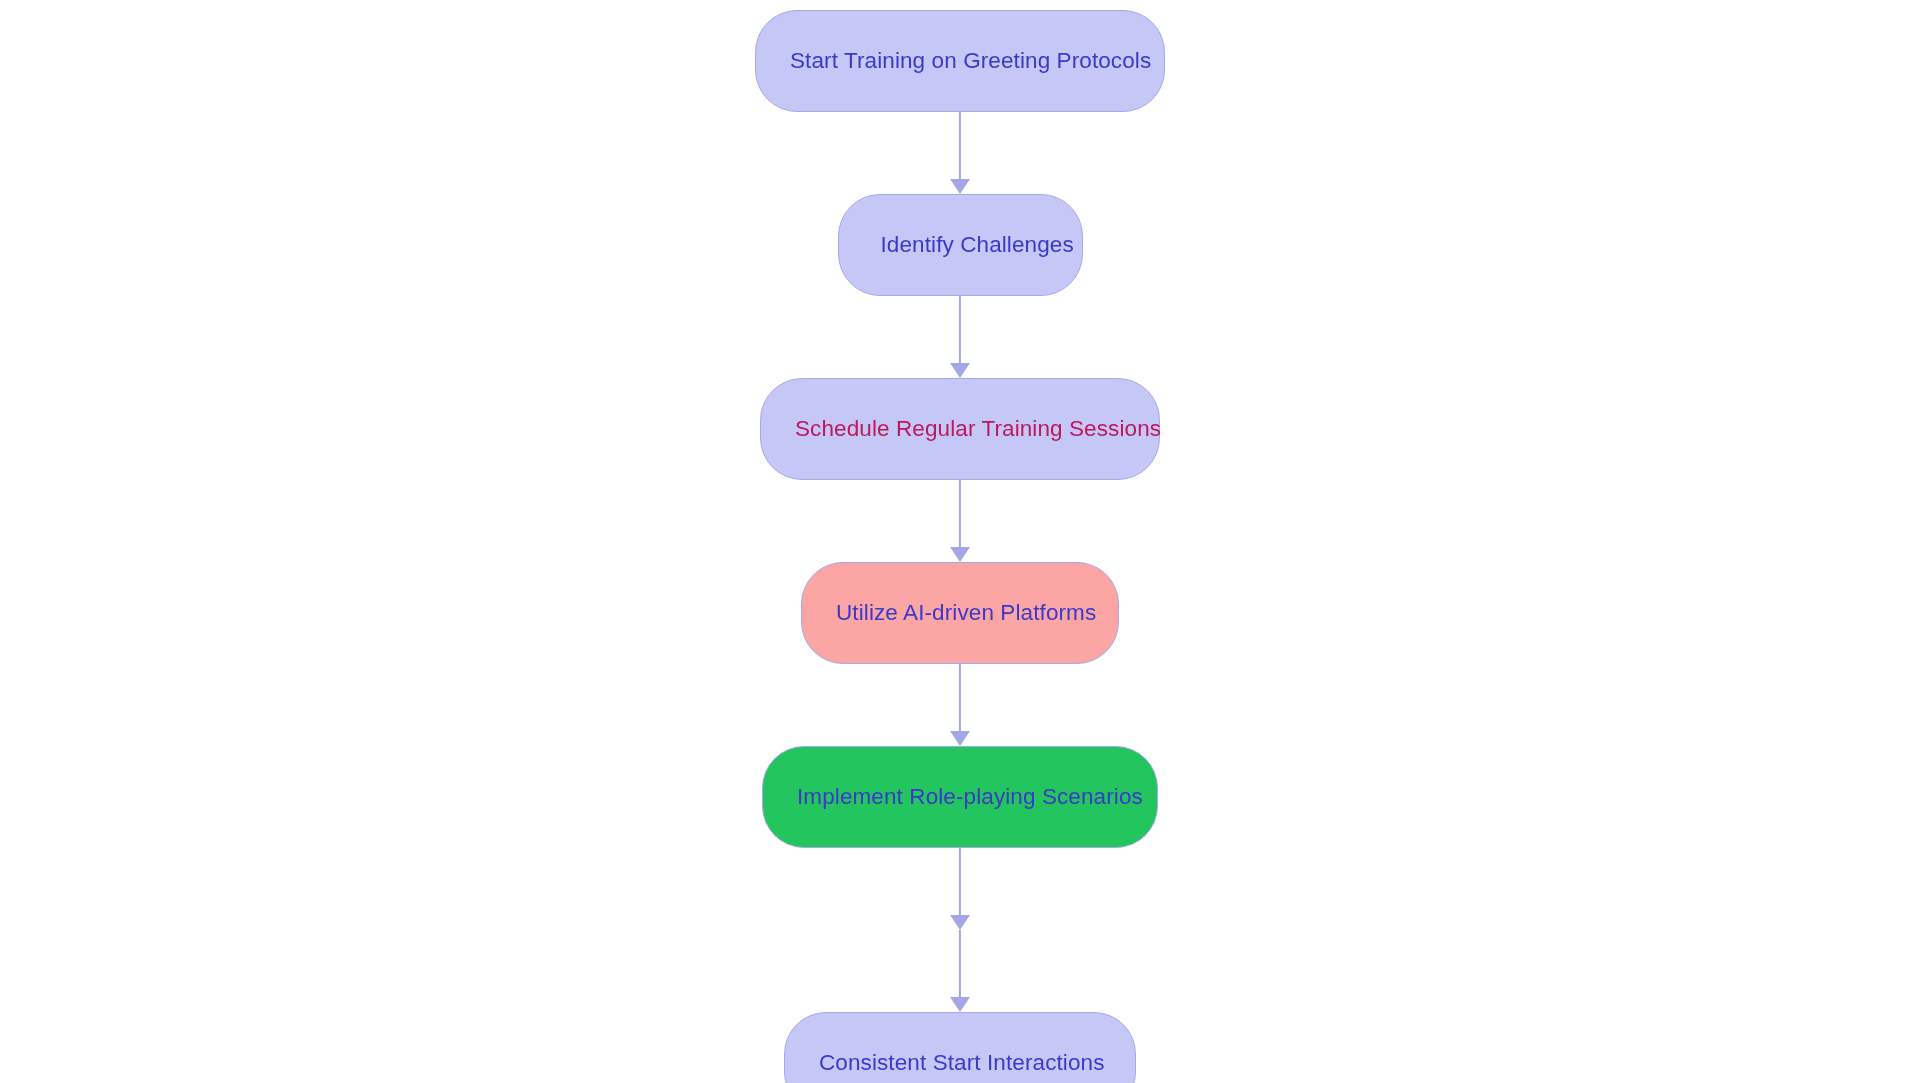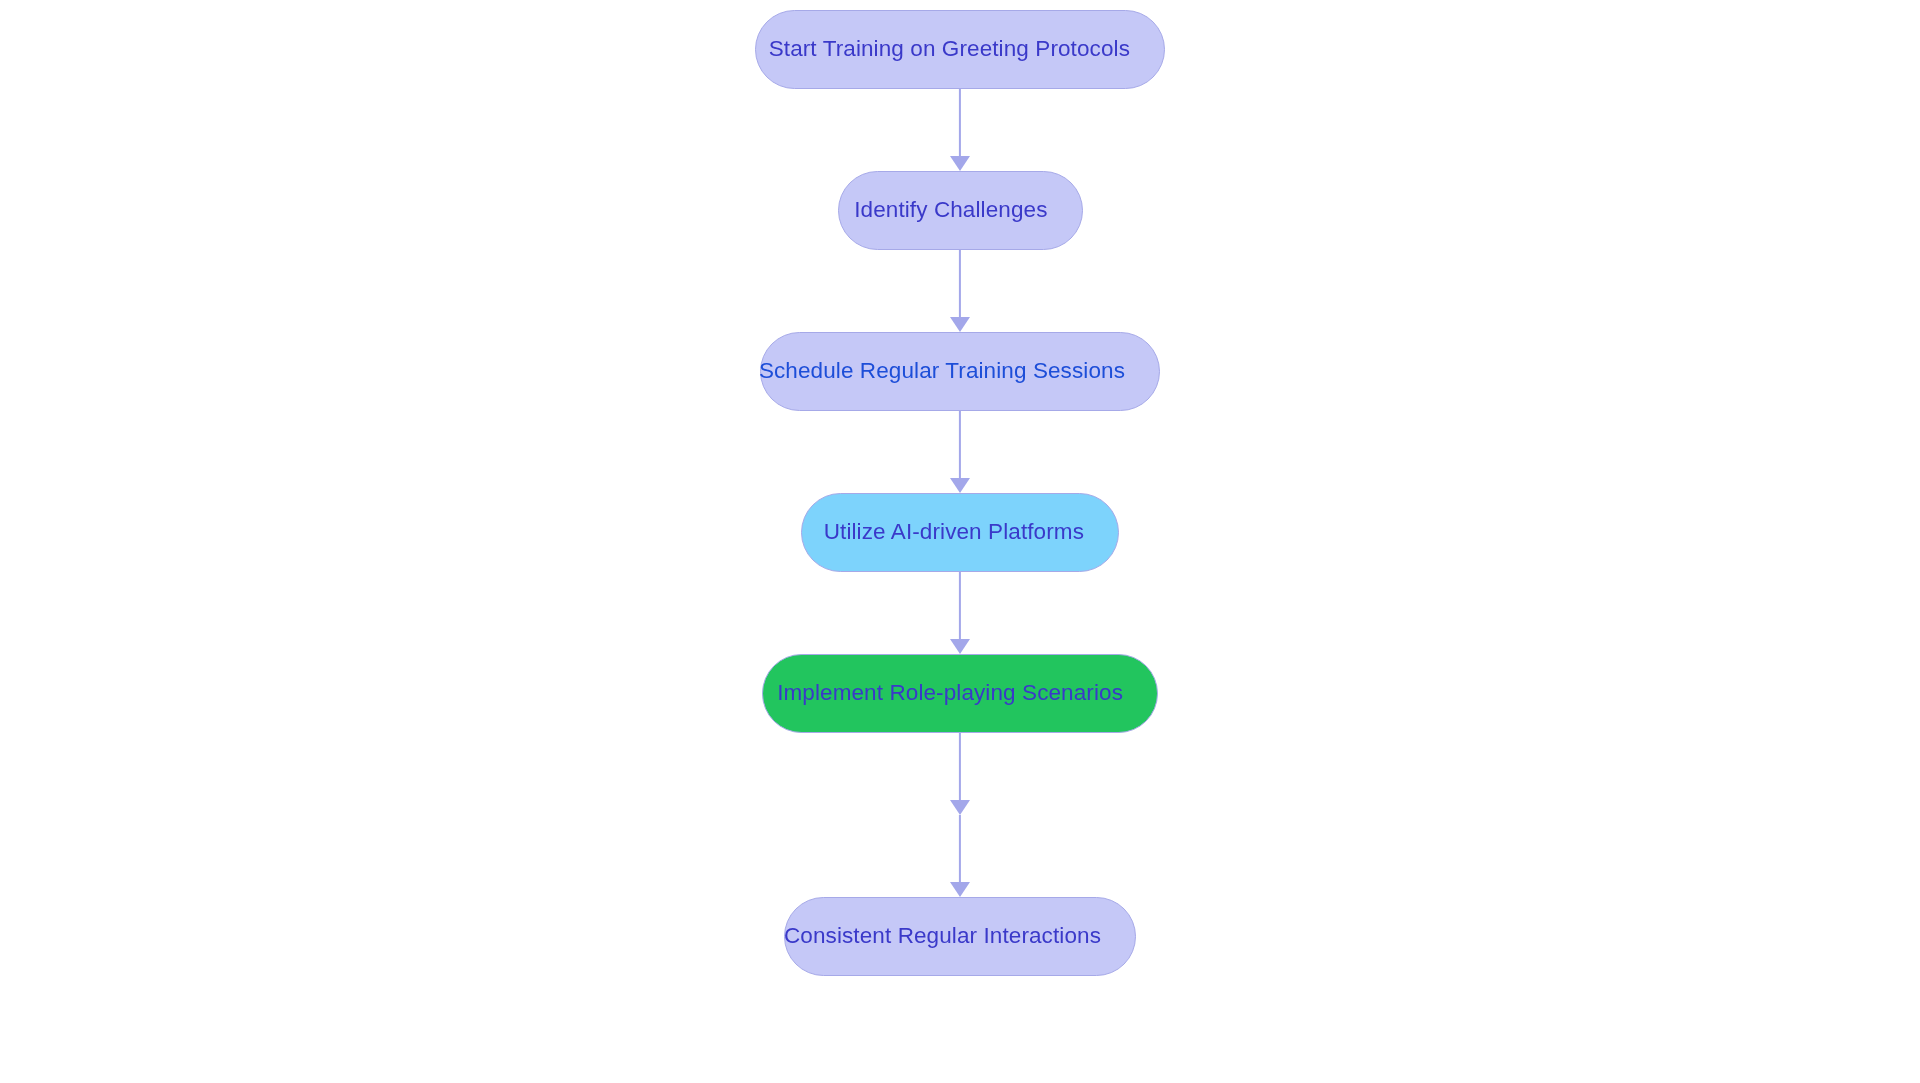--- a/index.html
+++ b/index.html
@@ -26,27 +26,27 @@
     left: 0;
     top: 10px;
     width: 1920px;
     display: flex;
     flex-direction: column;
     align-items: center;
   }
 
   .node {
     box-sizing: border-box;
-    height: 79px;
+    height: 102px;
     background: #c5c8f7;
     border: 1.6px solid #a6a9e8;
     border-radius: 42px;
     display: flex;
     align-items: center;
-    justify-content: flex-end;
+    justify-content: flex-start;
     padding: 0 34px;
   }
 
   .node-label {
     color: #3a39c9;
     font-size: 22.5px;
     font-weight: 400;
     letter-spacing: 0.1px;
     line-height: 1;
     white-space: nowrap;
@@ -100,29 +100,29 @@
     <div class="node" style="width: 245px; background: rgb(197, 200, 247); border-color: rgb(166, 169, 232);">
       <span class="node-label" style="color: rgb(58, 57, 201); margin-left: 8px;">Identify Challenges</span>
     </div>
 
     <div class="connector">
       <span class="conn-line" style="background: rgb(163, 167, 234);"></span>
       <span class="conn-arrow" style="border-top-color: rgb(163, 167, 234);"></span>
     </div>
 
     <div class="node" style="width: 400px; background: rgb(197, 200, 247); border-color: rgb(166, 169, 232);">
-      <span class="node-label" style="color: #1d4ed8;">Schedule Regular Training Sessions</span>
+      <span class="node-label" style="color: #be185d;">Schedule Regular Training Sessions</span>
     </div>
 
     <div class="connector">
       <span class="conn-line" style="background: rgb(163, 167, 234);"></span>
       <span class="conn-arrow" style="border-top-color: rgb(163, 167, 234);"></span>
     </div>
 
-    <div class="node" style="width: 318px; background: #7dd3fc; border-color: rgb(166, 169, 232);">
+    <div class="node" style="width: 318px; background: #fca5a5; border-color: rgb(166, 169, 232);">
       <span class="node-label" style="color: rgb(58, 57, 201);">Utilize AI-driven Platforms</span>
     </div>
 
     <div class="connector">
       <span class="conn-line" style="background: rgb(163, 167, 234);"></span>
       <span class="conn-arrow" style="border-top-color: rgb(163, 167, 234);"></span>
     </div>
 
     <div class="node" style="width: 396px; background: #22c55e; border-color: rgb(166, 169, 232);">
       <span class="node-label" style="color: rgb(58, 57, 201);">Implement Role-playing Scenarios</span>
@@ -133,17 +133,17 @@
       <span class="conn-arrow" style="border-top-color: rgb(163, 167, 234);"></span>
     </div>
 
 
     <div class="connector">
       <span class="conn-line" style="background: rgb(163, 167, 234);"></span>
       <span class="conn-arrow" style="border-top-color: rgb(163, 167, 234);"></span>
     </div>
 
     <div class="node" style="width: 352px; background: rgb(197, 200, 247); border-color: rgb(166, 169, 232);">
-      <span class="node-label" style="color: rgb(58, 57, 201);">Consistent Regular Interactions</span>
+      <span class="node-label" style="color: rgb(58, 57, 201);">Consistent Start Interactions</span>
     </div>
 
   </div>
 </div>
 
 </body></html>

